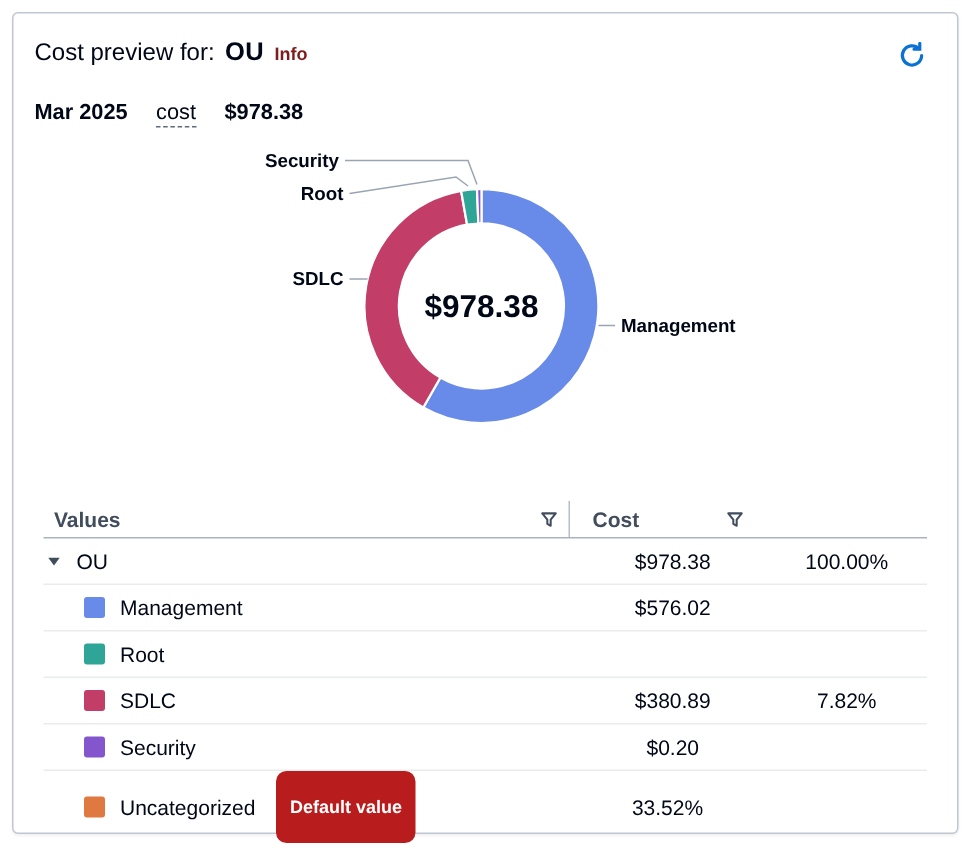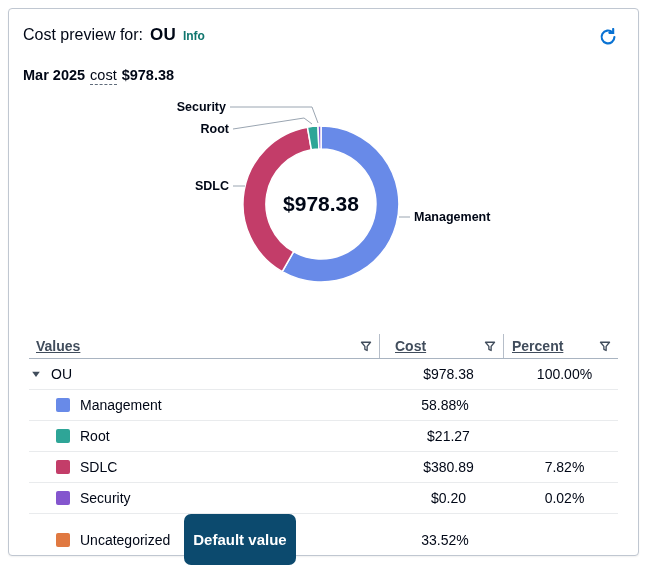--- a/index.html
+++ b/index.html
@@ -10,53 +10,53 @@
   .card{
     position:absolute;left:8px;top:8px;width:629px;height:546px;
     background:#fff;border:1px solid #c0c7d1;border-radius:4px;
     box-shadow:0 1px 2px rgba(0,7,22,.06);
     text-align:center;
   }
   
   .card-title{position:absolute;left:14px;top:16px;display:flex;align-items:baseline;gap:7px;}
   .title-prefix{font-size:16px;color:#000716;}
   .title-entity{font-size:17px;font-weight:700;color:#000716;letter-spacing:.2px;}
-  .info-link{font-size:12px;font-weight:700;color:#0f766e;text-decoration:none;cursor:pointer;}
+  .info-link{font-size:12px;font-weight:700;color:#7f1d1d;text-decoration:none;cursor:pointer;}
   .refresh-btn{
     position:absolute;right:16px;top:14px;width:28px;height:28px;border:none;background:transparent;
     cursor:pointer;display:flex;align-items:center;justify-content:center;padding:0;
   }
   
-  .subtitle{position:absolute;left:14px;top:58px;display:flex;align-items:baseline;gap:5px;font-size:14.5px;}
+  .subtitle{position:absolute;left:14px;top:58px;display:flex;align-items:baseline;gap:19px;font-size:14.5px;}
   .sub-month{font-weight:700;}
   .sub-costword{border-bottom:1.5px dashed #5f6b7a;padding-bottom:1px;}
   .sub-amount{font-weight:700;}
   
   .chart-svg{position:absolute;left:0;top:82px;}
   .seg-label{font-size:12.5px;font-weight:700;fill:#000716;font-family:"Liberation Sans",sans-serif;}
   .center-label{font-size:21px;font-weight:700;fill:#000716;font-family:"Liberation Sans",sans-serif;text-anchor:middle;}
   
   .cost-table{position:absolute;left:20px;top:325px;width:589px;}
   .thead{display:grid;grid-template-columns:350px 124px 1fr;height:24px;border-bottom:1px solid #a9b4c1;}
-  .th{display:flex;align-items:center;justify-content:space-between;font-size:14px;font-weight:700;color:#414d5c;text-decoration:underline;}
+  .th{display:flex;align-items:center;justify-content:space-between;font-size:14px;font-weight:700;color:#414d5c;}
   .th-values{padding-left:7px;}
   .th-cost,.th-percent{border-left:1px solid #b6bec9;}
   .th-cost{padding-left:15px;}
   .th-percent{padding-left:8px;}
   .funnel{margin-right:7px;display:flex;align-items:center;cursor:pointer;}
   .trow{display:grid;grid-template-columns:350px 124px 1fr;height:30px;align-items:center;font-size:14px;color:#000716;}
   .trow + .trow{border-top:1px solid #e9ebed;}
   .cell-values{display:flex;align-items:center;gap:10px;padding-left:2px;}
   .cell-values.child{padding-left:27px;}
   .caret{width:10px;height:10px;display:flex;align-items:center;cursor:pointer;}
   .swatch{width:14px;height:14px;border-radius:2px;display:inline-block;flex:none;}
   .cell-cost{padding-left:15px;}
   .cell-percent{padding-left:8px;}
   .badge{
-    background:#0c4a6e;color:#fff;font-size:15px;font-weight:700;
+    background:#b91c1c;color:#fff;font-size:12px;font-weight:700;
     padding:17px 9px;border-radius:7px;margin-left:4px;white-space:nowrap;
   }
 </style>
 </head>
 <body>
 
 <div class="card">
 
   <div class="card-title">
     <span class="title-prefix">Cost preview for:</span>
@@ -108,75 +108,65 @@
         </span>
       </div>
       <div class="th th-cost">
         <span>Cost</span>
         <span class="funnel">
           <svg width="12" height="12" viewBox="0 0 16 16">
               <path d="M2 3h12l-4.5 5.5V14l-3-1.6V8.5L2 3z" fill="none" stroke="#414d5c" stroke-width="1.8" stroke-linejoin="round"></path>
             </svg>
         </span>
       </div>
-      <div class="th th-percent">
-        <span>Percent</span>
-        <span class="funnel">
-          <svg width="12" height="12" viewBox="0 0 16 16">
-              <path d="M2 3h12l-4.5 5.5V14l-3-1.6V8.5L2 3z" fill="none" stroke="#414d5c" stroke-width="1.8" stroke-linejoin="round"></path>
-            </svg>
-        </span>
-      </div>
     </div>
     <div id="tbody">
   <div class="trow">
     <div class="cell-values">
             <span class="caret">
               <svg width="10" height="10" viewBox="0 0 10 10">
                 <path d="M1.2 2.8h7.6L5 8z" fill="#414d5c"></path>
               </svg>
             </span>
             <span>OU</span>
           </div>
     <div class="cell-cost">$978.38</div>
     <div class="cell-percent">100.00%</div>
   </div>
 
   <div class="trow">
     <div class="cell-values child">
             <span class="swatch" style="background: rgb(104, 138, 232);"></span>
             <span>Management</span>
           </div>
-    <div class="cell-percent">58.88%</div>
+    <div class="cell-cost">$576.02</div>
   </div>
 
   <div class="trow">
     <div class="cell-values child">
             <span class="swatch" style="background: rgb(46, 165, 151);"></span>
             <span>Root</span>
           </div>
-    <div class="cell-cost">$21.27</div>
   </div>
 
   <div class="trow">
     <div class="cell-values child">
             <span class="swatch" style="background: rgb(195, 61, 105);"></span>
             <span>SDLC</span>
           </div>
     <div class="cell-cost">$380.89</div>
     <div class="cell-percent">7.82%</div>
   </div>
 
   <div class="trow">
     <div class="cell-values child">
             <span class="swatch" style="background: rgb(132, 86, 206);"></span>
             <span>Security</span>
           </div>
     <div class="cell-cost">$0.20</div>
-    <div class="cell-percent">0.02%</div>
   </div>
 
   <div class="trow">
     <div class="cell-values child">
             <span class="swatch" style="background: rgb(224, 121, 65);"></span>
             <span>Uncategorized</span>
             <span class="badge">Default value</span>
           </div>
     <div class="cell-percent">33.52%</div>
   </div>

